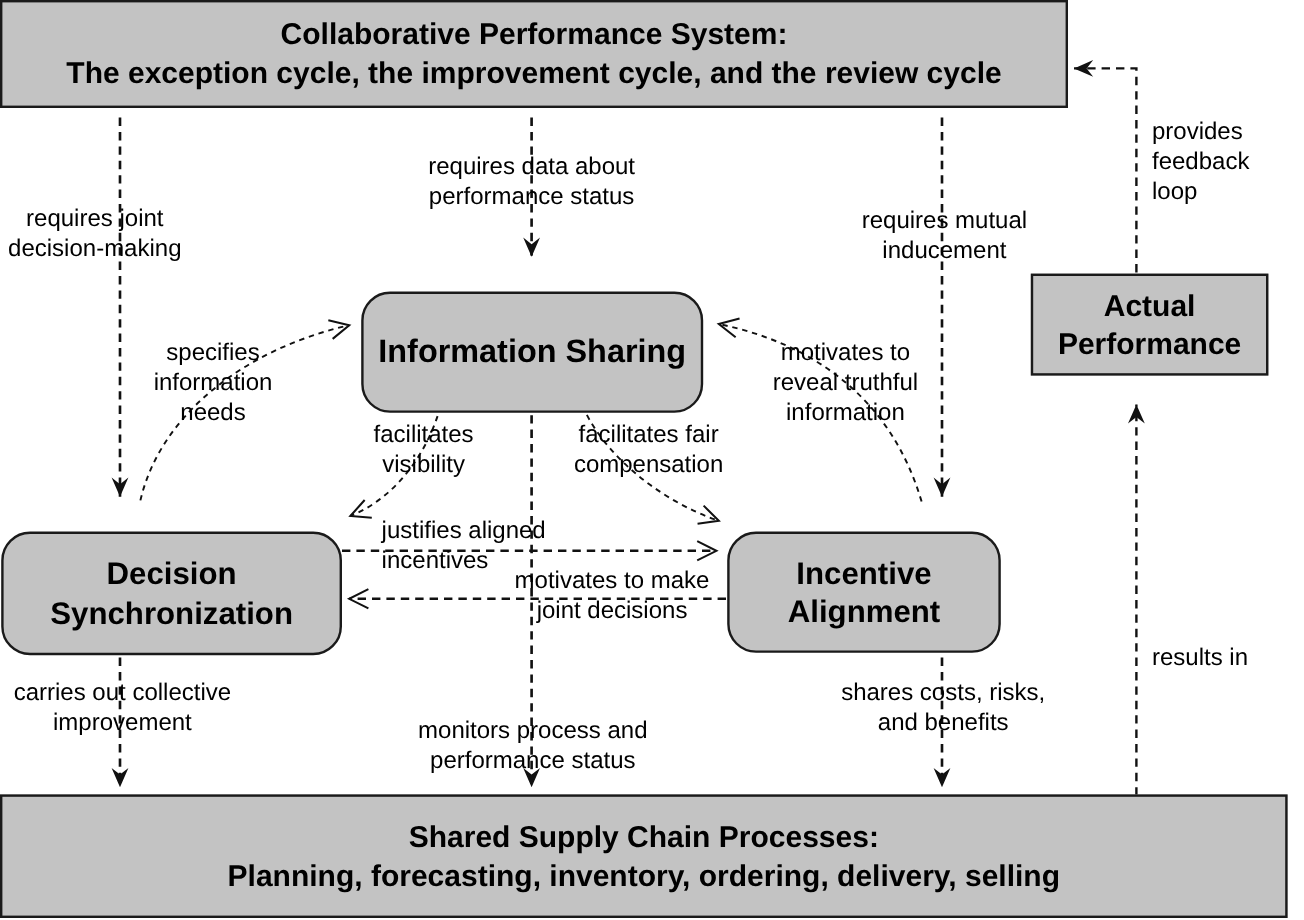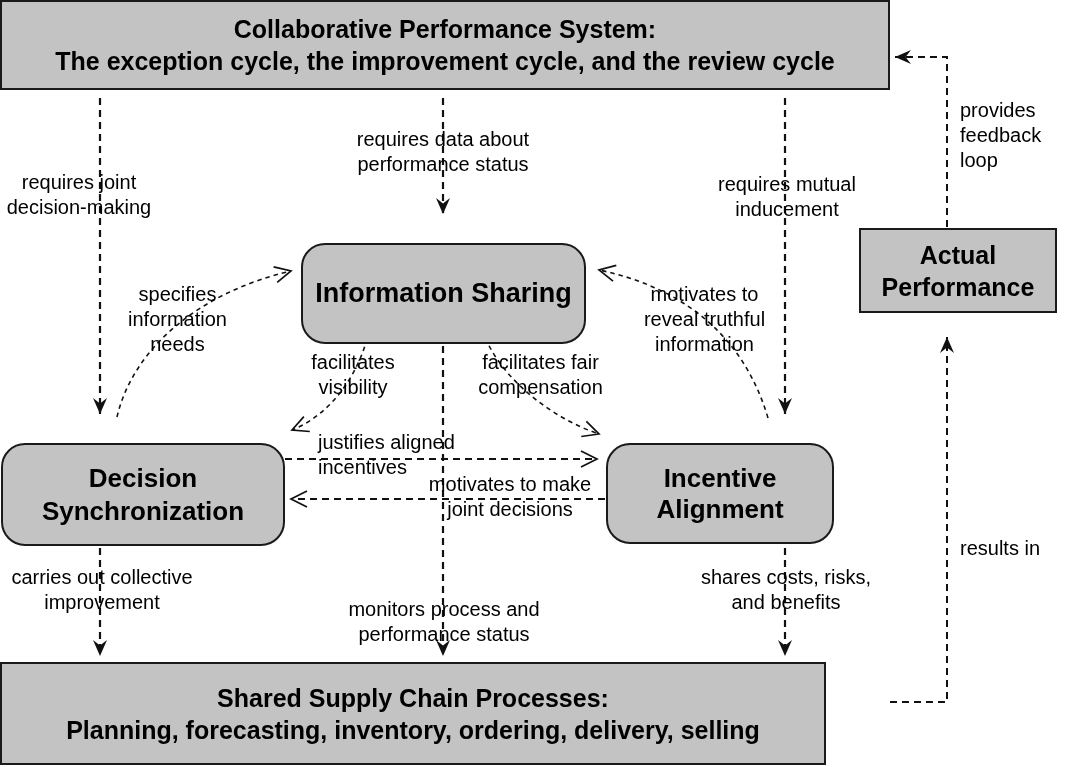--- a/index.html
+++ b/index.html
@@ -37,21 +37,21 @@
     font-weight: bold;
   }
   .rounded { border-radius: 24px; margin-top: 23px; }
   .banner-title { font-size: 25px; line-height: 32px; }
   .banner-subtitle { font-size: 25px; line-height: 32px; }
   #node-top    { left: 0;   top: 8;   width: 890px; height: 90px; }
   #node-info   { left: 301px; top: 220px; width: 285px; height: 101px; font-size: 27px; }
   #node-dsync  { left: 1px;   top: 420px; width: 284px; height: 103px; font-size: 26px; line-height: 33px; padding: 0 15px; }
   #node-incent { left: 606px; top: 420px; width: 228px; height: 101px; font-size: 26px; }
   #node-actual { left: 859px; top: 228px; width: 198px; height: 85px; font-size: 25px; line-height: 32px; padding: 0 20px; }
-  #node-bottom { left: 0;   top: 662px; width: 826px; height: 103px; }
+  #node-bottom { left: 0;   top: 662px; width: 1073px; height: 103px; }
   .edge-label {
     position: absolute;
     z-index: 3;
     font-size: 20px;
     line-height: 25px;
     white-space: pre-line;
     text-align: center;
   }
   .edge-label.left { text-align: left; }
   #lbl-requires-joint   { left: 0px;   top: 170px; width: 158px; }

